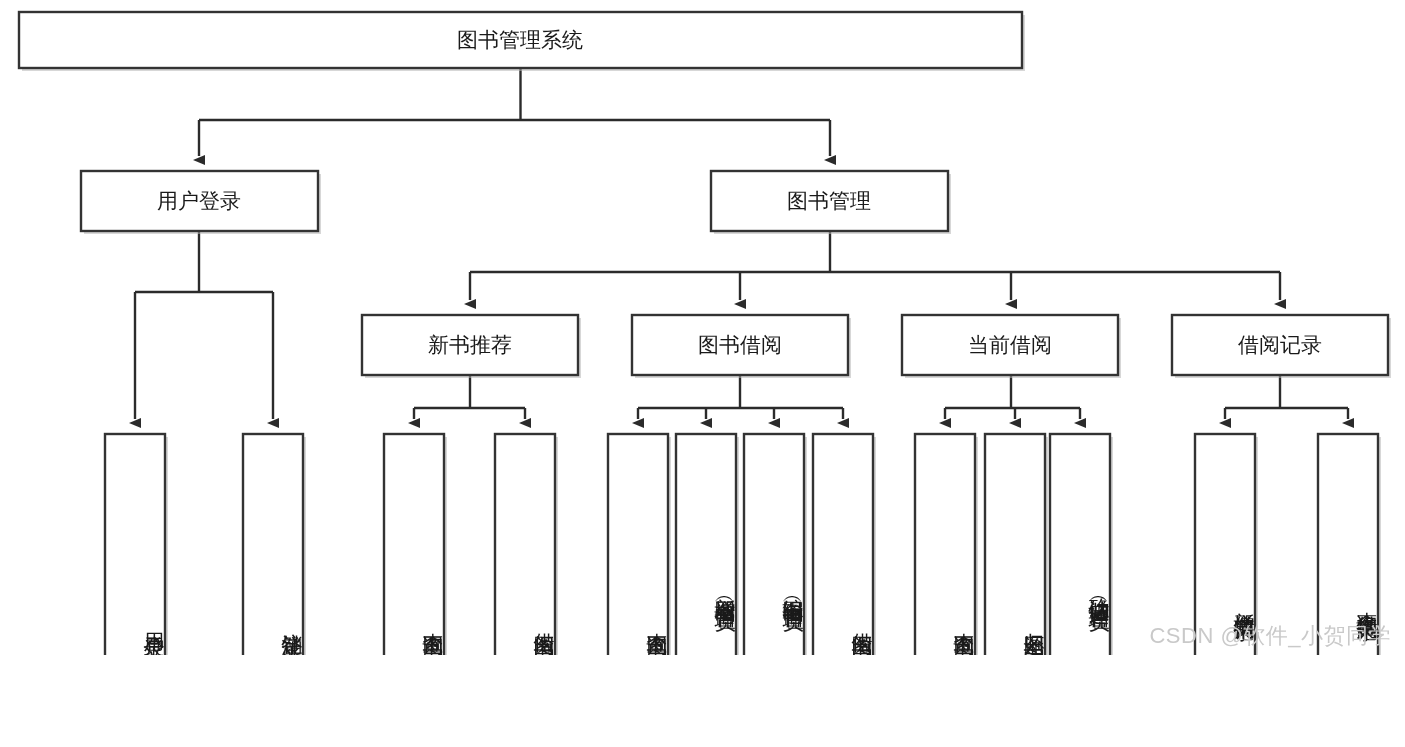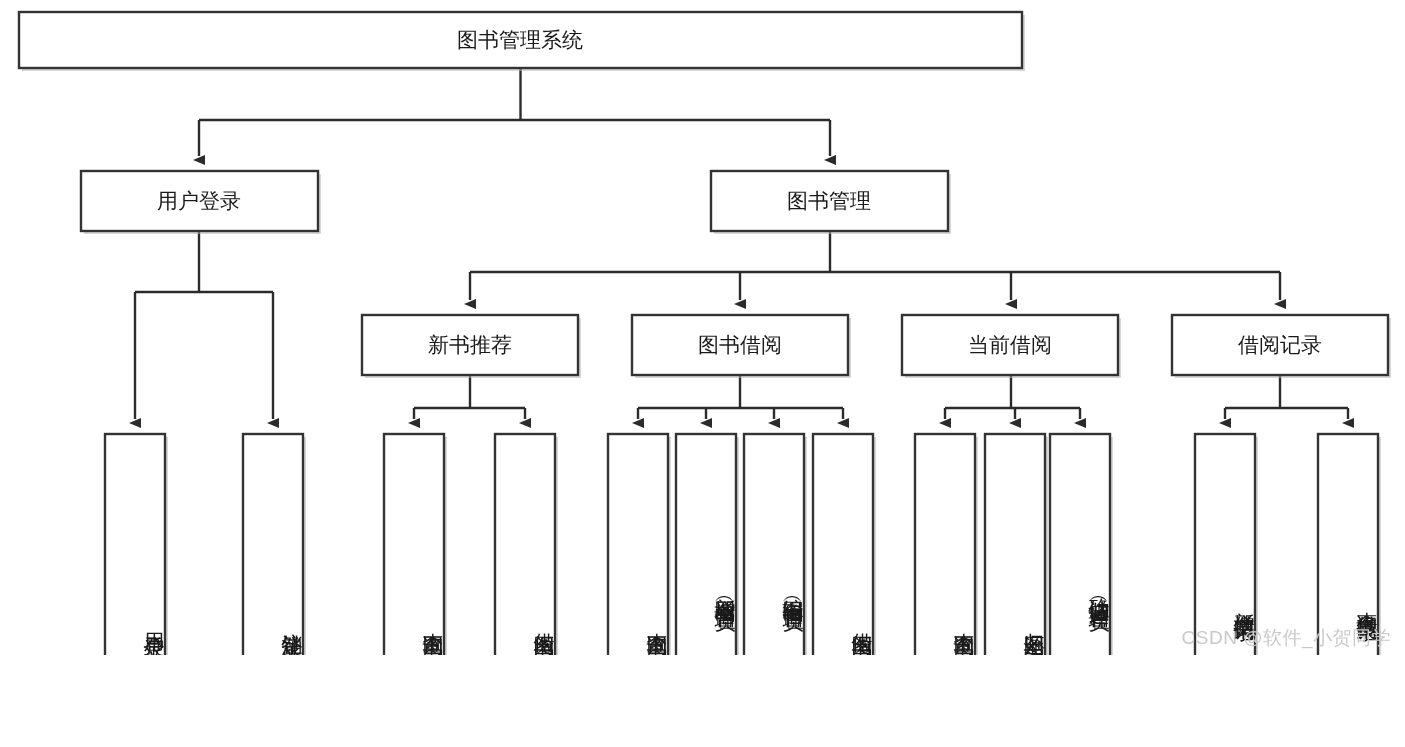--- a/index.html
+++ b/index.html
@@ -64,21 +64,21 @@
     letter-spacing: 2px;
     line-height: 1;
     white-space: nowrap;
     pointer-events: none;
   }
   .watermark {
     position: absolute;
     right: 14px;
     bottom: 4px;
     font-family: "Liberation Sans", "DejaVu Sans", sans-serif;
-    font-size: 19px;
+    font-size: 22px;
     color: #c9c9c9;
     white-space: nowrap;
     letter-spacing: 0.5px;
   }
 </style>
 </head>
 <body>
 
 <div id="diagram-root">
 

